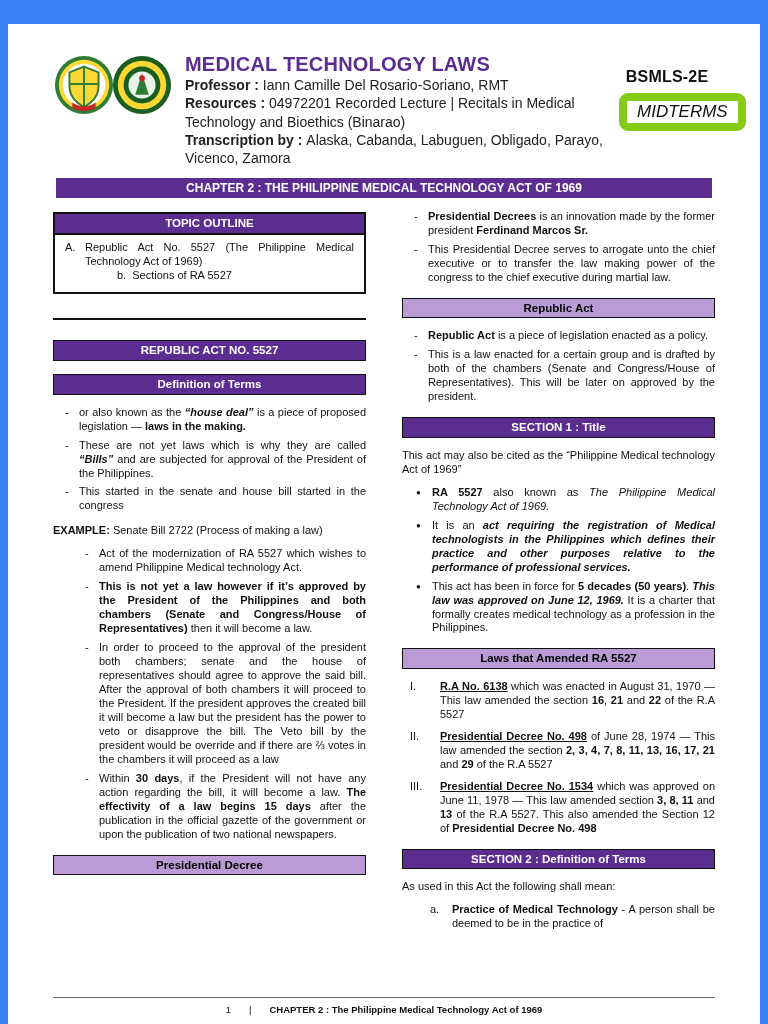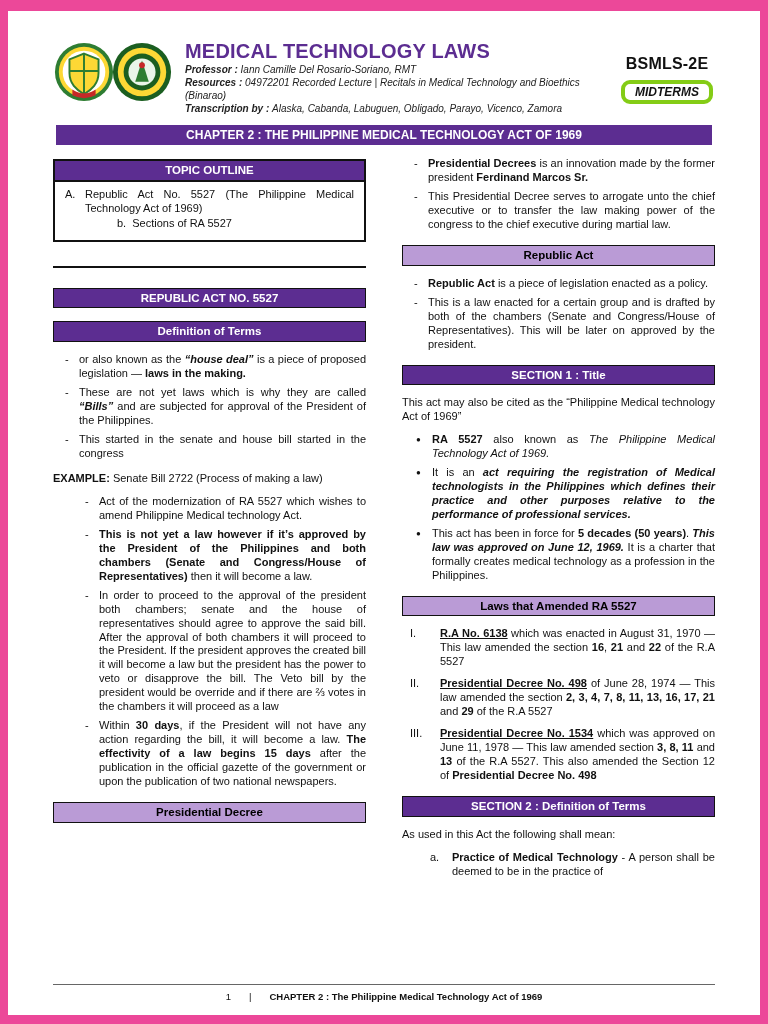--- a/index.html
+++ b/index.html
@@ -1,31 +1,31 @@
 <!DOCTYPE html>
 <html><head>
 <meta charset="utf-8">
 <style>
   * { box-sizing: border-box; margin: 0; padding: 0; }
   html,body { background:#3a3a3a; font-family:"Liberation Sans", sans-serif; }
-  .viewer { width:768px; height:1024px; background:#ec4899; padding:11px 8px; margin:0 auto; }
+  .viewer { width:768px; height:1024px; background:#3b82f6; padding:24px 8px; margin:0 auto; }
   .page { width:752px; height:1004px; background:#ffffff; padding:30px 45px 28px 45px; position:relative; overflow:hidden; color:#111; }
 
   
   .header { display:flex; align-items:flex-start; }
   .logos { display:flex; margin-right:12px; }
   .logo { width:62px; height:62px; }
   .logo2 { margin-left:-4px; }
   .title-wrap { flex:1; }
   .doc-title { color:#5C2D91; font-weight:bold; font-size:20px; line-height:1.08; letter-spacing:.2px; }
-  .meta { font-size:10px; line-height:1.32; color:#222;font-style:italic; }
+  .meta { font-size:14px; line-height:1.32; color:#222; }
   .meta:first-of-type { margin-top:4px; }
   .badges { width:96px; text-align:center; padding-top:14px; }
   .class-code { font-weight:bold; font-size:16px; margin-bottom:7px; letter-spacing:.2px; }
-  .term-badge { display:inline-block; border:4px solid #84cc16; border-radius:9px; padding:1px 10px; font-weight:bold; font-style:italic; font-size:12px; }
+  .term-badge { display:inline-block; border:8px solid #84cc16; border-radius:9px; padding:1px 10px; font-weight:normal; font-style:italic; font-size:17px; }
 
   
   .chapter-banner { margin:10px 3px 0 3px; background:#5C2D91; color:#fff; font-weight:bold; font-size:12px; text-align:center; padding:3px 2px; }
 
   
   .columns { display:flex; gap:36px; margin-top:12px; font-size:11px; line-height:1.27; text-align:justify; }
   .col { width:316px; }
 
   .banner { text-align:center; font-weight:bold; padding:2px 4px; margin:13px 0 11px 0; border:1px solid #111; font-size:11.5px; }
   .banner.dark { background:#5C2D91; color:#ffffff; }

